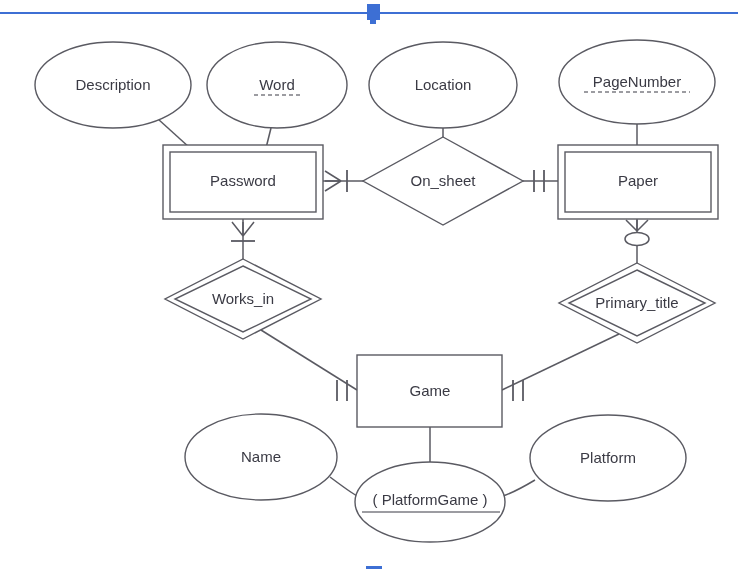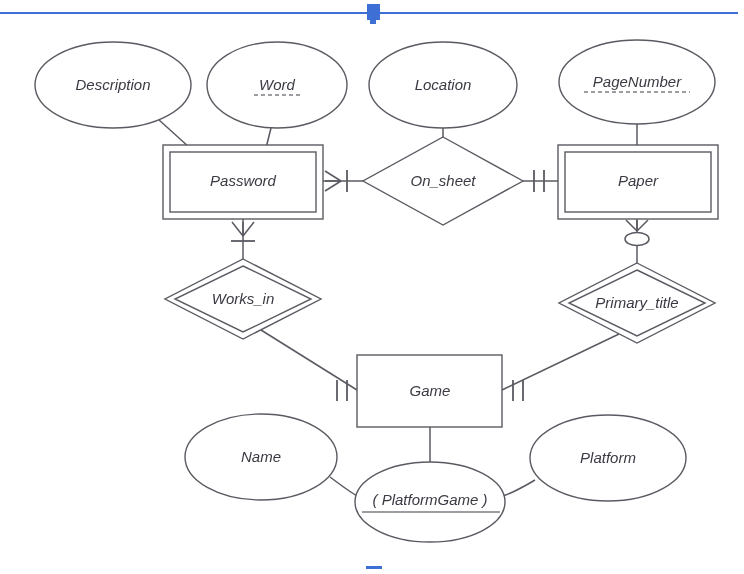--- a/index.html
+++ b/index.html
@@ -10,21 +10,20 @@
   }
   body {
     font-family: "Liberation Sans", sans-serif;
   }
   #canvas {
     position: relative;
     width: 738px;
     height: 574px;
     background: #ffffff;
     overflow: hidden;
-    font-style: italic;
   }
   #er-svg {
     position: absolute;
     left: 0;
     top: 0;
     width: 744px;
     height: 574px;
   }
   .node-text {
     font-family: "Liberation Sans", sans-serif;

